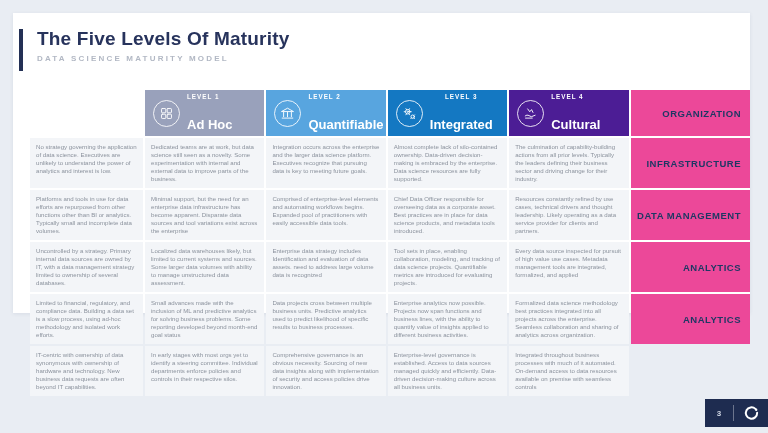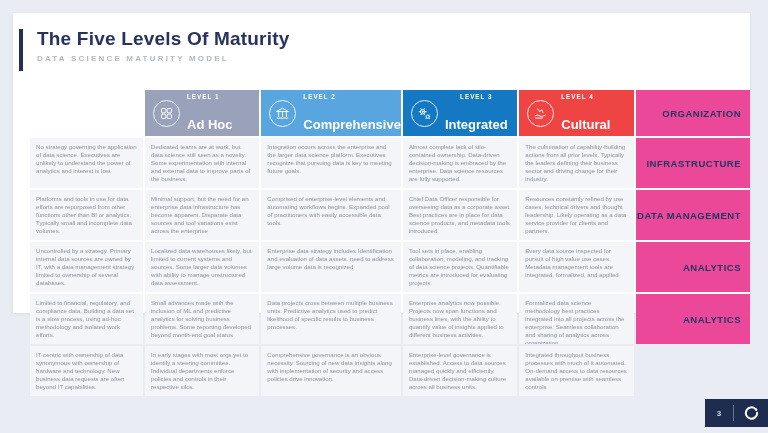--- a/index.html
+++ b/index.html
@@ -21,21 +21,21 @@
   .matrix { position:absolute; left:17px; top:77px; width:720px;
             display:grid; grid-template-columns:113px repeat(5,1fr);
             grid-template-rows:46px repeat(5,50px); gap:2px; }
 
   .corner { background:#ffffff; }
 
   .hcell { display:flex; align-items:center; color:#fff; padding-left:8px; }
   .hcell.lvl1 { background:#99a1bb; }
   .hcell.lvl2 { background:#58a5df; }
   .hcell.lvl3 { background:#1478c2;text-align:center; }
-  .hcell.lvl4 { background:#ef4444; }
+  .hcell.lvl4 { background:#4c1d95; }
   .hcell.lvl5 { background:#1d2c50; }
   .hicon { width:27px; height:27px; min-width:27px; border:1px solid rgba(255,255,255,.85);
            border-radius:50%; display:flex; align-items:center; justify-content:center; margin-right:7px; }
   .hicon svg { width:17px; height:17px; stroke:#fff; fill:none; stroke-width:1.3; stroke-linecap:round; stroke-linejoin:round; }
   .htext { display:flex; flex-direction:column; line-height:1.25; }
   .hlevel { font-size:6.3px; font-weight:700; letter-spacing:1px; }
   .hname { font-size:13px; font-weight:700; margin-top:16px; }
 
   .rlabel { background:#ec4899; display:flex; align-items:center; justify-content:flex-end;
             padding-right:9px; font-size:9.5px; font-weight:700; color:#1f3864;
@@ -86,21 +86,21 @@
           <svg viewBox="0 0 24 24">
               <path d="M4 9 L12 4.5 L20 9 Z"></path>
               <line x1="6.5" y1="10.5" x2="6.5" y2="16.5"></line>
               <line x1="12" y1="10.5" x2="12" y2="16.5"></line>
               <line x1="17.5" y1="10.5" x2="17.5" y2="16.5"></line>
               <line x1="4.5" y1="18.5" x2="19.5" y2="18.5"></line>
             </svg>
         </span>
         <span class="htext">
           <span class="hlevel">LEVEL 2</span>
-          <span class="hname">Comprehensive</span>
+          <span class="hname">Quantifiable</span>
         </span>
       </div>
 
       <div class="hcell lvl3">
         <span class="hicon">
           <svg viewBox="0 0 24 24">
               <circle cx="9.5" cy="9.5" r="3.2"></circle>
               <circle cx="9.5" cy="9.5" r="1"></circle>
               <line x1="13.1" y1="9.5" x2="14.5" y2="9.5"></line>
               <line x1="11.3" y1="12.6" x2="12" y2="13.8"></line>

